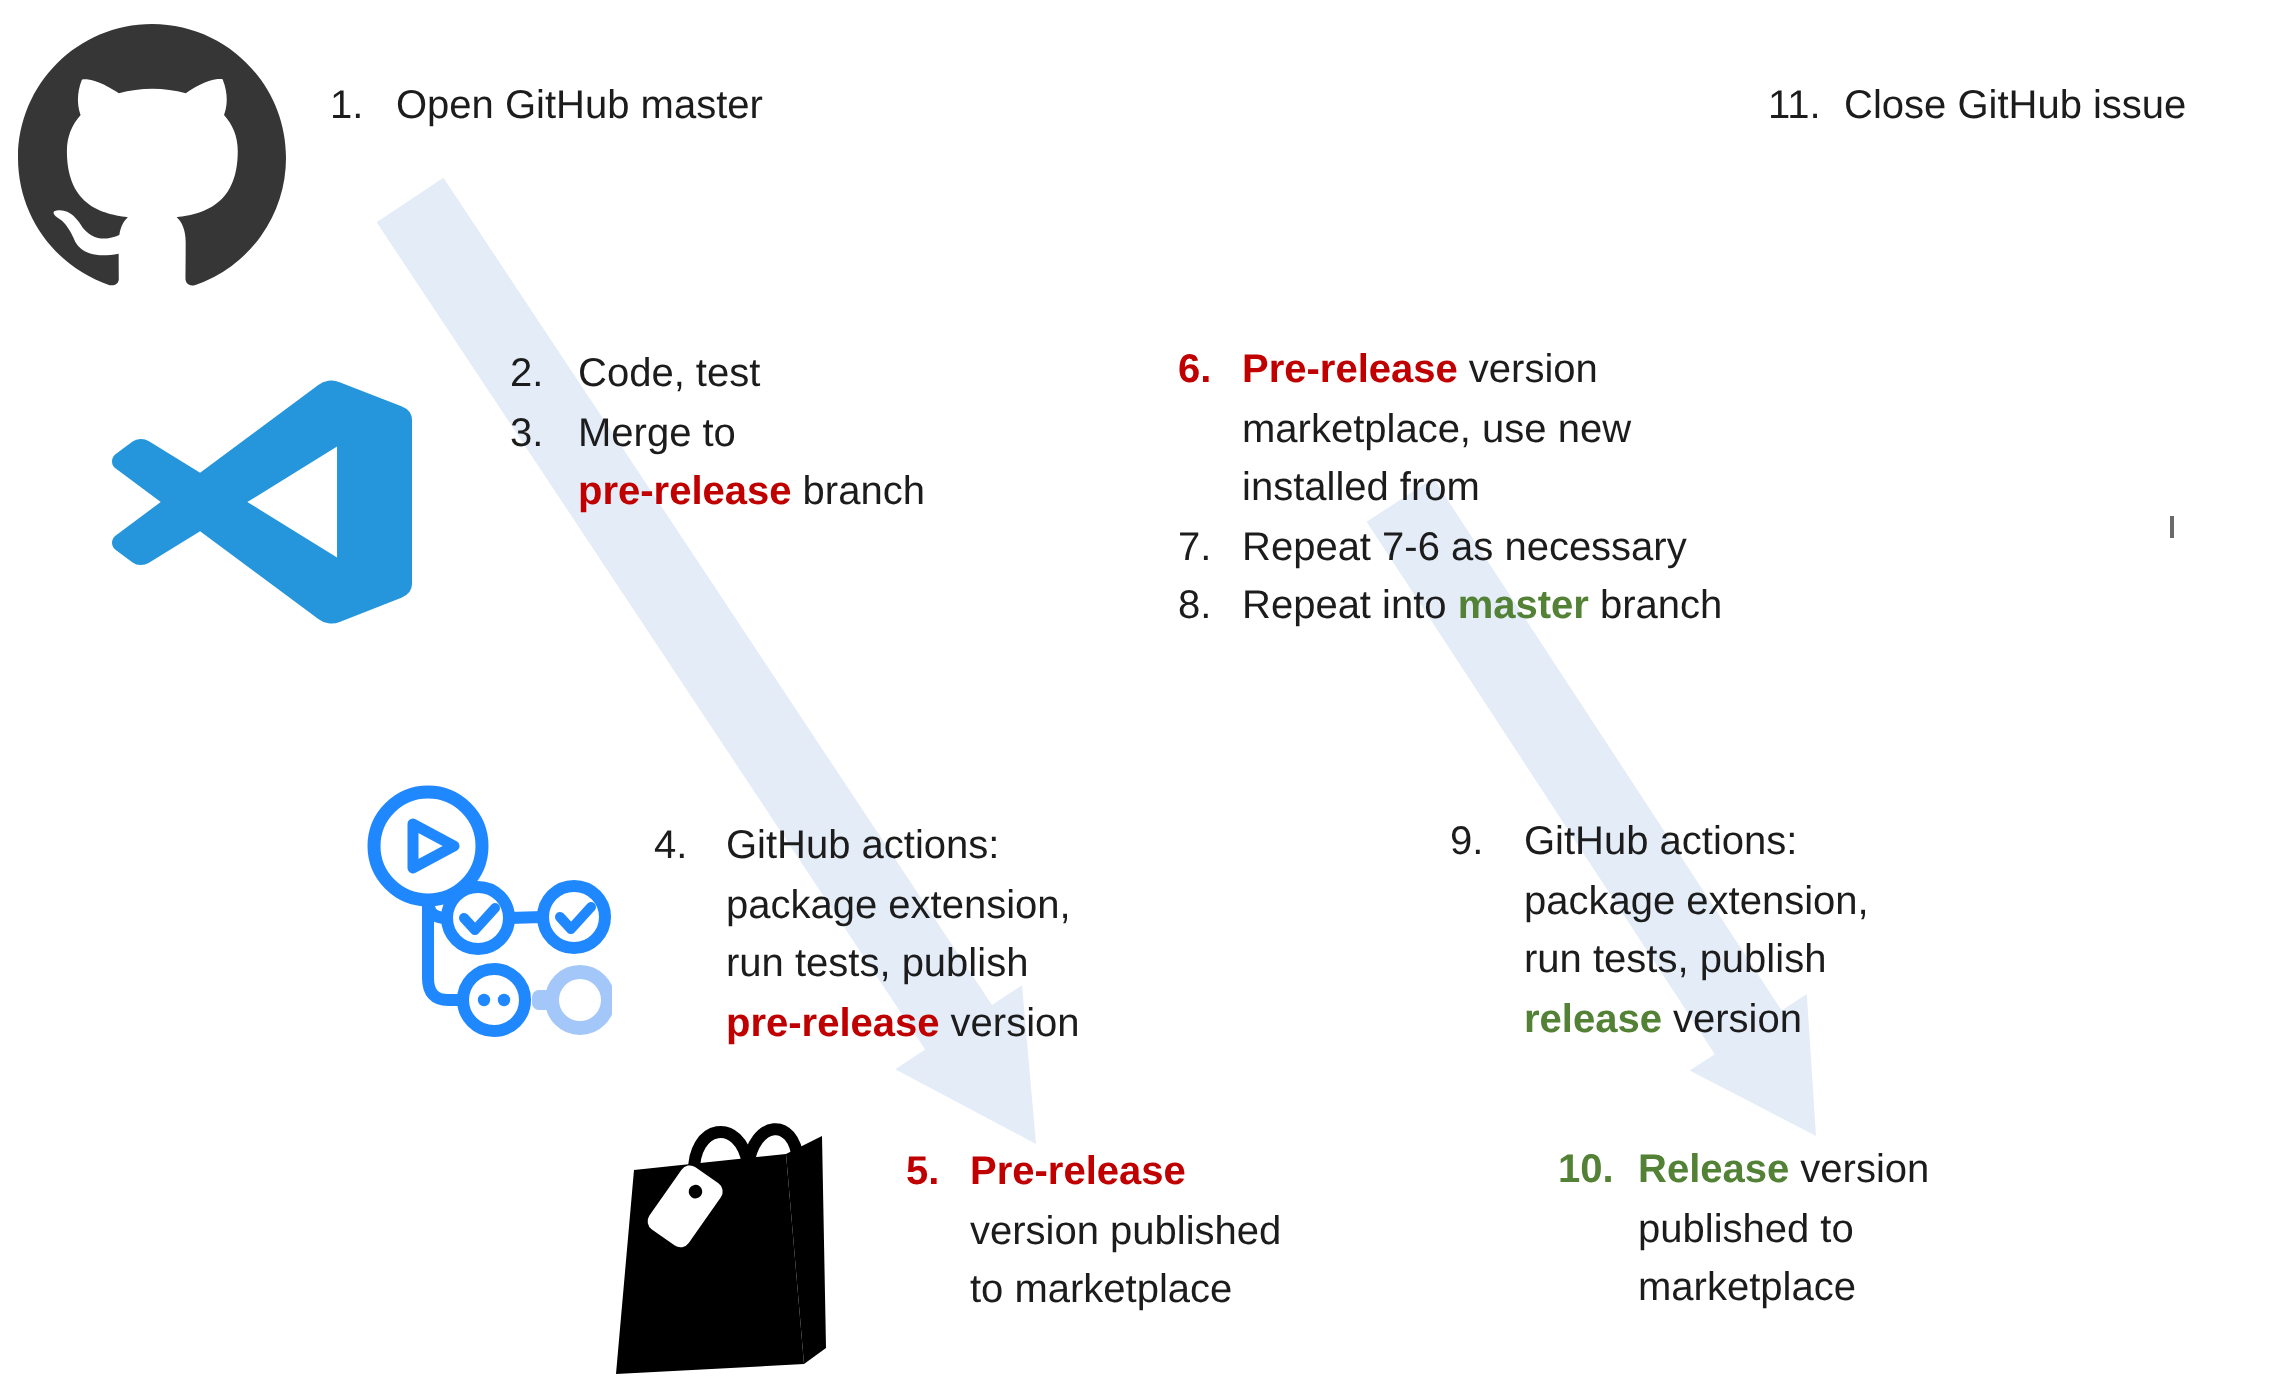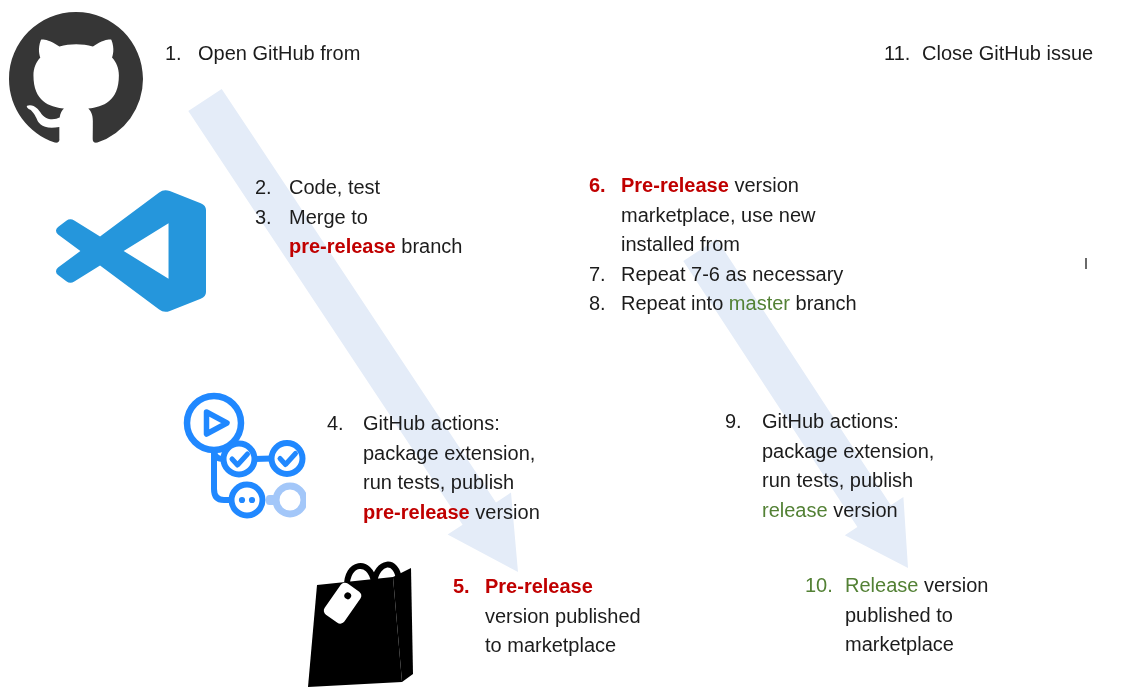--- a/index.html
+++ b/index.html
@@ -6,21 +6,21 @@
   body{
     position:relative;width:1136px;height:694px;overflow:hidden;
     font-family:"Liberation Sans","DejaVu Sans",sans-serif;
     color:var(--text,#1c1c1c);
   }
   .block{position:absolute;font-size:20px;line-height:29.5px;z-index:2;}
   .line{display:flex;}
   .num{display:inline-block;width:var(--numw,36px);flex:0 0 auto;}
   .txt{white-space:nowrap;}
   b.red,.num.red{color:var(--red,#C00000);font-weight:700;}
-  b.green,.num.green{color:var(--green,#538135);font-weight:400;}
+  b.green,.num.green{color:var(--green,#538135);font-weight:700;}
   .icon{position:absolute;z-index:1;}
   .arrows{position:absolute;left:0;top:0;z-index:0;}
   .tick{position:absolute;width:2px;height:11px;background:#6a6a6a;z-index:2;}
 </style>
 </head>
 <body>
 
 <svg class="arrows" width="1136" height="694" viewBox="0 0 1136 694">
   <polygon points="221.7,88.9 496.0,502.5 511.0,492.6 518,572 447.6,534.6 462.6,524.7 188.3,111.1" fill="var(--arrow)"></polygon>
   <polygon points="716.7,239.1 890.8,505.2 903.4,497.0 908,568 844.8,535.2 857.4,527.1 683.3,260.9" fill="var(--arrow)"></polygon>
@@ -62,21 +62,21 @@
   <polygon points="89,21 107,12 109,118 98,126" fill="#000"></polygon>
   <g transform="translate(38,48) rotate(35)">
     <rect x="-12" y="-20" width="24" height="38" rx="5" fill="#fff"></rect>
     <circle cx="0" cy="-10" r="3.4" fill="#000"></circle>
   </g>
 </svg>
 
 <div class="block" style="left:165px;top:39px;--numw:33px">
   <div class="line">
     <span class="num">1.</span>
-    <span class="txt">Open GitHub from</span>
+    <span class="txt">Open GitHub master</span>
   </div>
 </div>
 
 <div class="block" style="left:884px;top:39px;--numw:38px">
   <div class="line">
     <span class="num">11.</span>
     <span class="txt">Close GitHub issue</span>
   </div>
 </div>
 
@@ -164,21 +164,21 @@
   <div class="line">
     <span class="num"></span>
     <span class="txt">version published</span>
   </div>
   <div class="line">
     <span class="num"></span>
     <span class="txt">to marketplace</span>
   </div>
 </div>
 
-<div class="block" style="left:805px;top:571px;--numw:40px">
+<div class="block" style="left:779px;top:571px;--numw:40px">
   <div class="line">
     <span class="num green">10.</span>
     <span class="txt"><b class="green">Release</b><span> version</span></span>
   </div>
   <div class="line">
     <span class="num"></span>
     <span class="txt">published to</span>
   </div>
   <div class="line">
     <span class="num"></span>

